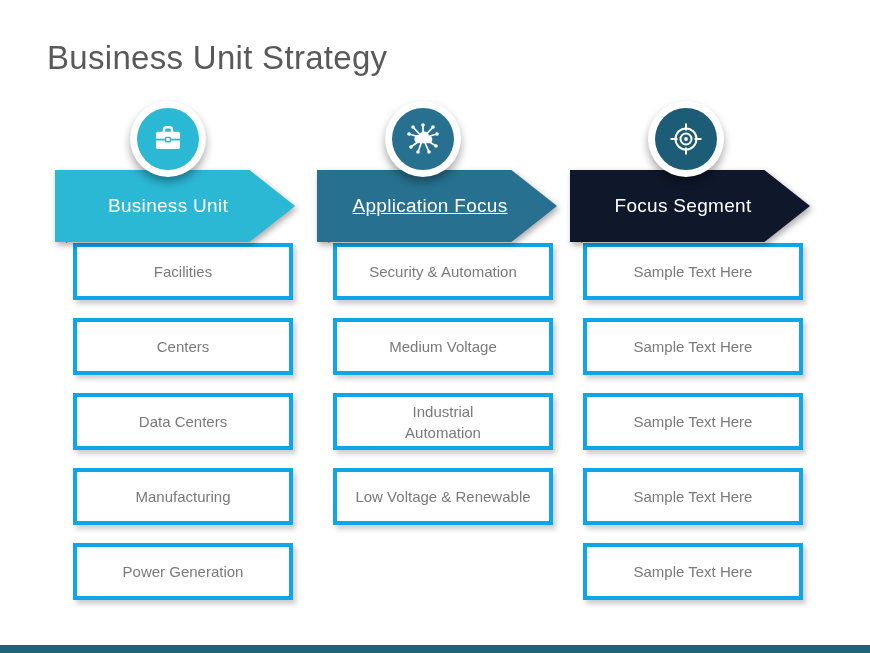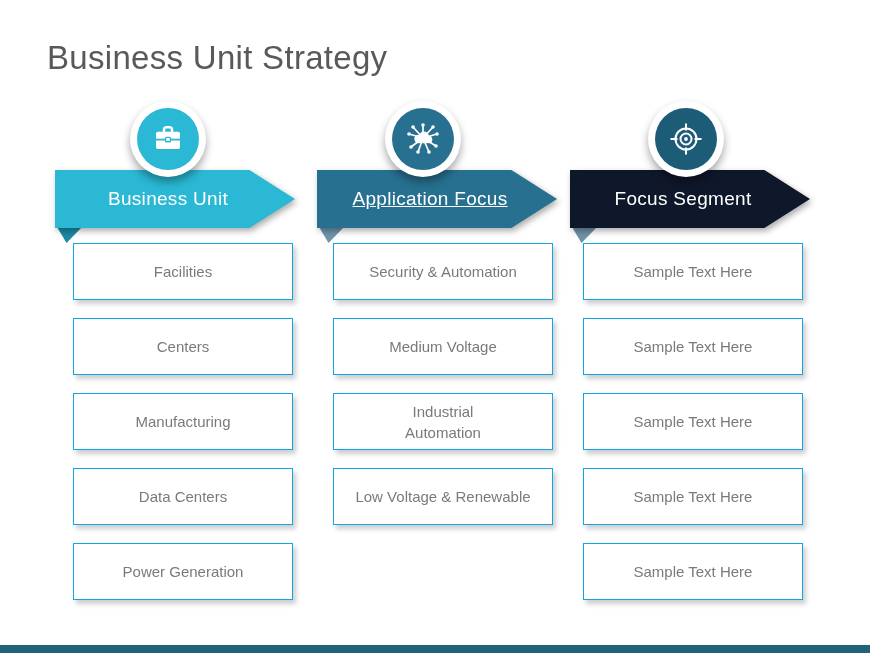--- a/index.html
+++ b/index.html
@@ -7,39 +7,39 @@
          font-family:"Liberation Sans", sans-serif;}
   .title{position:absolute;left:47px;top:38px;font-size:33px;line-height:1.2;
          color:#595959;letter-spacing:0.3px;}
   .column{position:absolute;top:0;width:240px;height:653px;}
   .col-1{left:55px;} .col-2{left:317px;} .col-3{left:570px;}
 
   .fold{position:absolute;top:227px;width:25px;height:16px;left:2px;
         clip-path:polygon(0 0,100% 0,38% 100%);z-index:1;}
   .fold-1{background:#1b89a4;} .fold-2{background:#7194ab;} .fold-3{background:#6e92a6;}
 
-  .arrow-wrap{position:absolute;top:170px;left:0;width:240px;height:58px;z-index:2;
+  .arrow-wrap{position:absolute;top:170px;left:0;width:240px;height:72px;z-index:2;
               filter:drop-shadow(2px 3px 3px rgba(0,0,0,0.33));}
   .arrow{width:100%;height:100%;clip-path:polygon(0 0,81% 0,100% 50%,81% 100%,0 100%);
          display:flex;align-items:center;justify-content:center;
          padding-right:14px;box-sizing:border-box;
          color:#ffffff;font-size:19px;letter-spacing:0.3px;}
   .arrow-1{background:#2ab8d4;} .arrow-2{background:#27708f;text-decoration:underline;} .arrow-3{background:#0f172a;}
 
   .badge{position:absolute;top:101px;width:76px;height:76px;border-radius:50%;
          background:#ffffff;box-shadow:0 5px 8px rgba(0,0,0,0.35);
          display:flex;align-items:center;justify-content:center;z-index:3;}
   .badge-1{left:75px;} .badge-2{left:68px;} .badge-3{left:78px;}
   .badge-inner{width:62px;height:62px;border-radius:50%;
                display:flex;align-items:center;justify-content:center;}
   .inner-1{background:#2ab8d4;} .inner-2{background:#27708f;} .inner-3{background:#1d5c77;}
 
   .cards{position:absolute;top:243px;width:220px;display:flex;flex-direction:column;gap:18px;}
   .cards-1{left:18px;} .cards-2{left:16px;} .cards-3{left:13px;}
-  .card{height:57px;box-sizing:border-box;background:#ffffff;border:1px solid #0ea5e9;
+  .card{height:57px;box-sizing:border-box;background:#ffffff;border:4px solid #0ea5e9;
         box-shadow:3px 4px 5px rgba(0,0,0,0.20);
         display:flex;align-items:center;justify-content:center;text-align:center;
         color:#7a7a7a;font-size:15px;line-height:1.4;white-space:pre-line;}
 
   .bottom-bar{position:absolute;left:0;right:0;bottom:0;height:8px;background:#20647a;}
 </style>
 </head>
 <body>
 
 <div class="slide">
@@ -57,22 +57,22 @@
           <path d="M14 11 V8.5 A2.2 2.2 0 0 1 16.2 6.3 h3.6 A2.2 2.2 0 0 1 22 8.5 V11" fill="none" stroke="#ffffff" stroke-width="2.4"></path>
           <rect x="6" y="10.8" width="24" height="17.2" rx="1.8" fill="#ffffff"></rect>
           <line x1="6" y1="18.6" x2="30" y2="18.6" stroke="#2ab8d4" stroke-width="1.8"></line>
           <rect x="15.6" y="16.4" width="4.8" height="4.4" rx="0.9" fill="#ffffff" stroke="#2ab8d4" stroke-width="1.4"></rect>
         </svg>
       </div>
     </div>
     <div class="cards cards-1">
       <div class="card">Facilities</div>
       <div class="card">Centers</div>
+      <div class="card">Data Centers</div>
       <div class="card">Manufacturing</div>
-      <div class="card">Data Centers</div>
       <div class="card">Power Generation</div>
     </div>
   </div>
 
   <div class="column col-2">
     <div class="fold fold-2"></div>
     <div class="arrow-wrap">
       <div class="arrow arrow-2">Application Focus</div>
     </div>
     <div class="badge badge-2">

